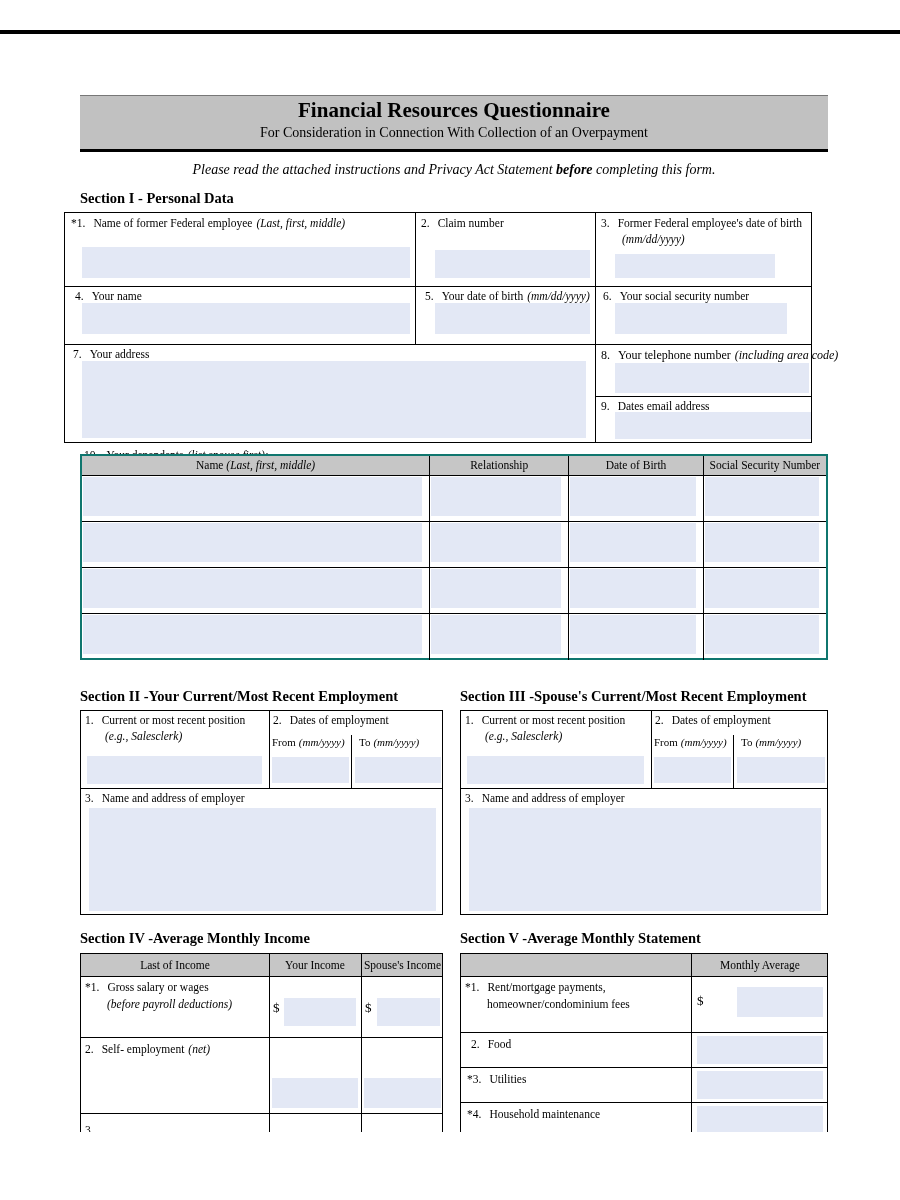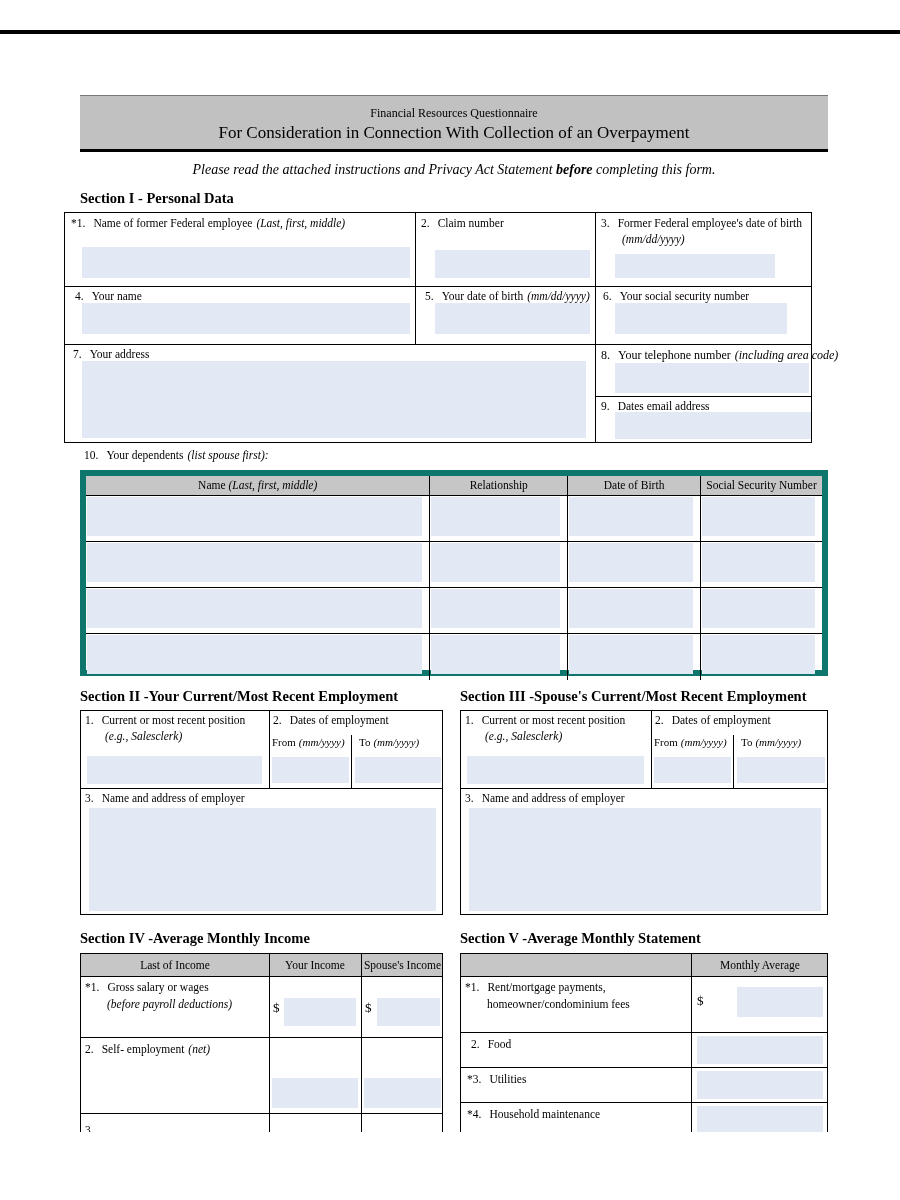--- a/index.html
+++ b/index.html
@@ -13,24 +13,24 @@
   .lbl i{margin-left:4px}
   .tight{font-size:12px}
   .small{font-size:11px}
   .sec-h{position:absolute;font-size:14.5px;font-weight:bold;white-space:nowrap}
   .tbl{position:absolute;border:1px solid #000}
   .tbl-cut{border-bottom:none;overflow:hidden}
   .thead{position:absolute;left:0;top:0;width:100%;height:23px;background:#c6c6c6;border-bottom:1px solid #000}
   .th{position:absolute;top:0;font-size:11.5px;line-height:22px;text-align:center;white-space:nowrap}
   .dollar{position:absolute;font-size:13px;line-height:13px}
   .title-box{position:absolute;left:80px;top:95px;width:748px;height:57px;background:#c1c1c1;border-top:1px solid #777;border-bottom:3px solid #000;text-align:center}
-  .title-box .t1{font-size:12px;font-weight:normal;padding-top:10px}
-  .title-box .t2{font-size:17px;margin-top:2px}
+  .title-box .t1{font-size:21px;font-weight:bold;padding-top:2px}
+  .title-box .t2{font-size:14px;margin-top:2px}
   .instruction{position:absolute;left:80px;top:162px;width:748px;text-align:center;font-style:italic;font-size:14px}
-  .dep{position:absolute;left:80px;top:470px;width:748px;height:206px;border:6px solid #0f766e}
+  .dep{position:absolute;left:80px;top:454px;width:748px;height:206px;border:2px solid #0f766e}
   .dep-hrow{display:flex;height:20px;background:#c6c6c6;border-bottom:1px solid #000;font-size:11.5px;text-align:center}
   .dep-hrow>div{line-height:19px;border-right:1px solid #000}
   .dep-hrow>div:last-child{border-right:none}
   .dep-row{display:flex;height:46px;border-bottom:1px solid #000}
   .dep-row:last-child{border-bottom:none}
   .dep-row>div{border-right:1px solid #000;position:relative}
   .dep-row>div:last-child{border-right:none}
   .dep-fill{margin:1px 7px 0 1px;height:39px;background:#e3e8f5}
 </style>
 </head>

